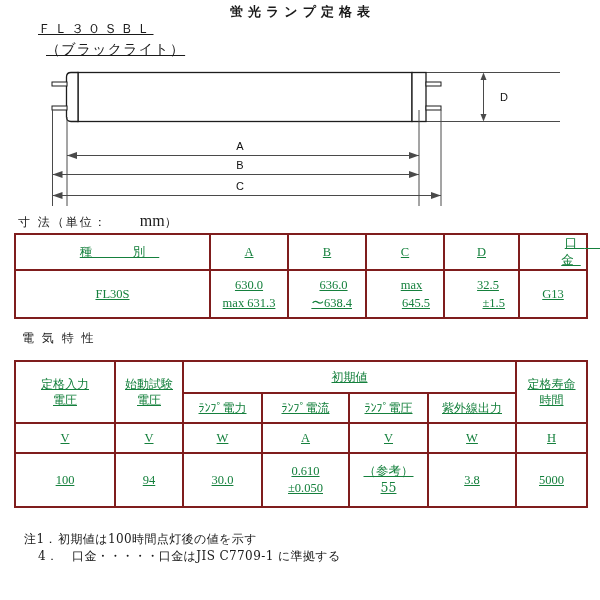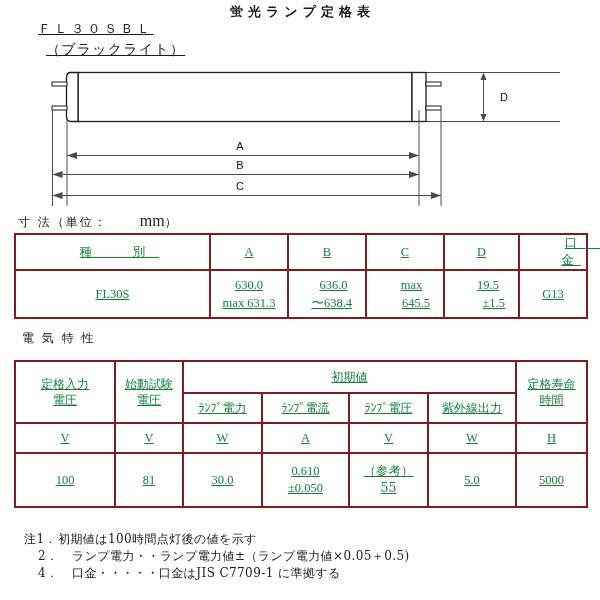--- a/index.html
+++ b/index.html
@@ -267,21 +267,21 @@
           </span>
         </td>
         <td class="lat">
           <span class="split-cell">
             <span class="row-a">max</span>
             <span class="row-b">645.5</span>
           </span>
         </td>
         <td class="lat">
           <span class="split-cell">
-            <span class="row-a">19.5</span>
+            <span class="row-a">32.5</span>
             <span class="row-b">±1.5</span>
           </span>
         </td>
         <td class="lat">G13</td>
       </tr>
     </tbody>
   </table>
 
   <div class="sec-caption" id="cap-elec">電 気 特 性</div>
 
@@ -327,45 +327,42 @@
         <td class="lat">V</td>
         <td class="lat">V</td>
         <td class="lat">W</td>
         <td class="lat">A</td>
         <td class="lat">V</td>
         <td class="lat">W</td>
         <td class="lat">H</td>
       </tr>
       <tr class="vals">
         <td class="lat">100</td>
-        <td class="lat">81</td>
+        <td class="lat">94</td>
         <td class="lat">30.0</td>
         <td class="lat">
           <span class="stack">
             <span>0.610</span>
             <span>±0.050</span>
           </span>
         </td>
         <td>
           <span class="stack">
             <span>（参考）</span>
             <span class="lat">55</span>
           </span>
         </td>
-        <td class="lat">5.0</td>
+        <td class="lat">3.8</td>
         <td class="lat">5000</td>
       </tr>
     </tbody>
   </table>
 
   <div class="notes">
     <div class="note">
       <span class="num first">注1．</span><span>初期値は100時間点灯後の値を示す</span>
     </div>
     <div class="note">
-      <span class="num" style="margin-left:14px">2．</span><span>ランプ電力・・ランプ電力値±（ランプ電力値×0.05＋0.5)</span>
-    </div>
-    <div class="note">
       <span class="num" style="margin-left:14px">4．</span><span>口金・・・・・口金はJIS C7709-1 に準拠する</span>
     </div>
   </div>
 
 </div>
 
 </body></html>

